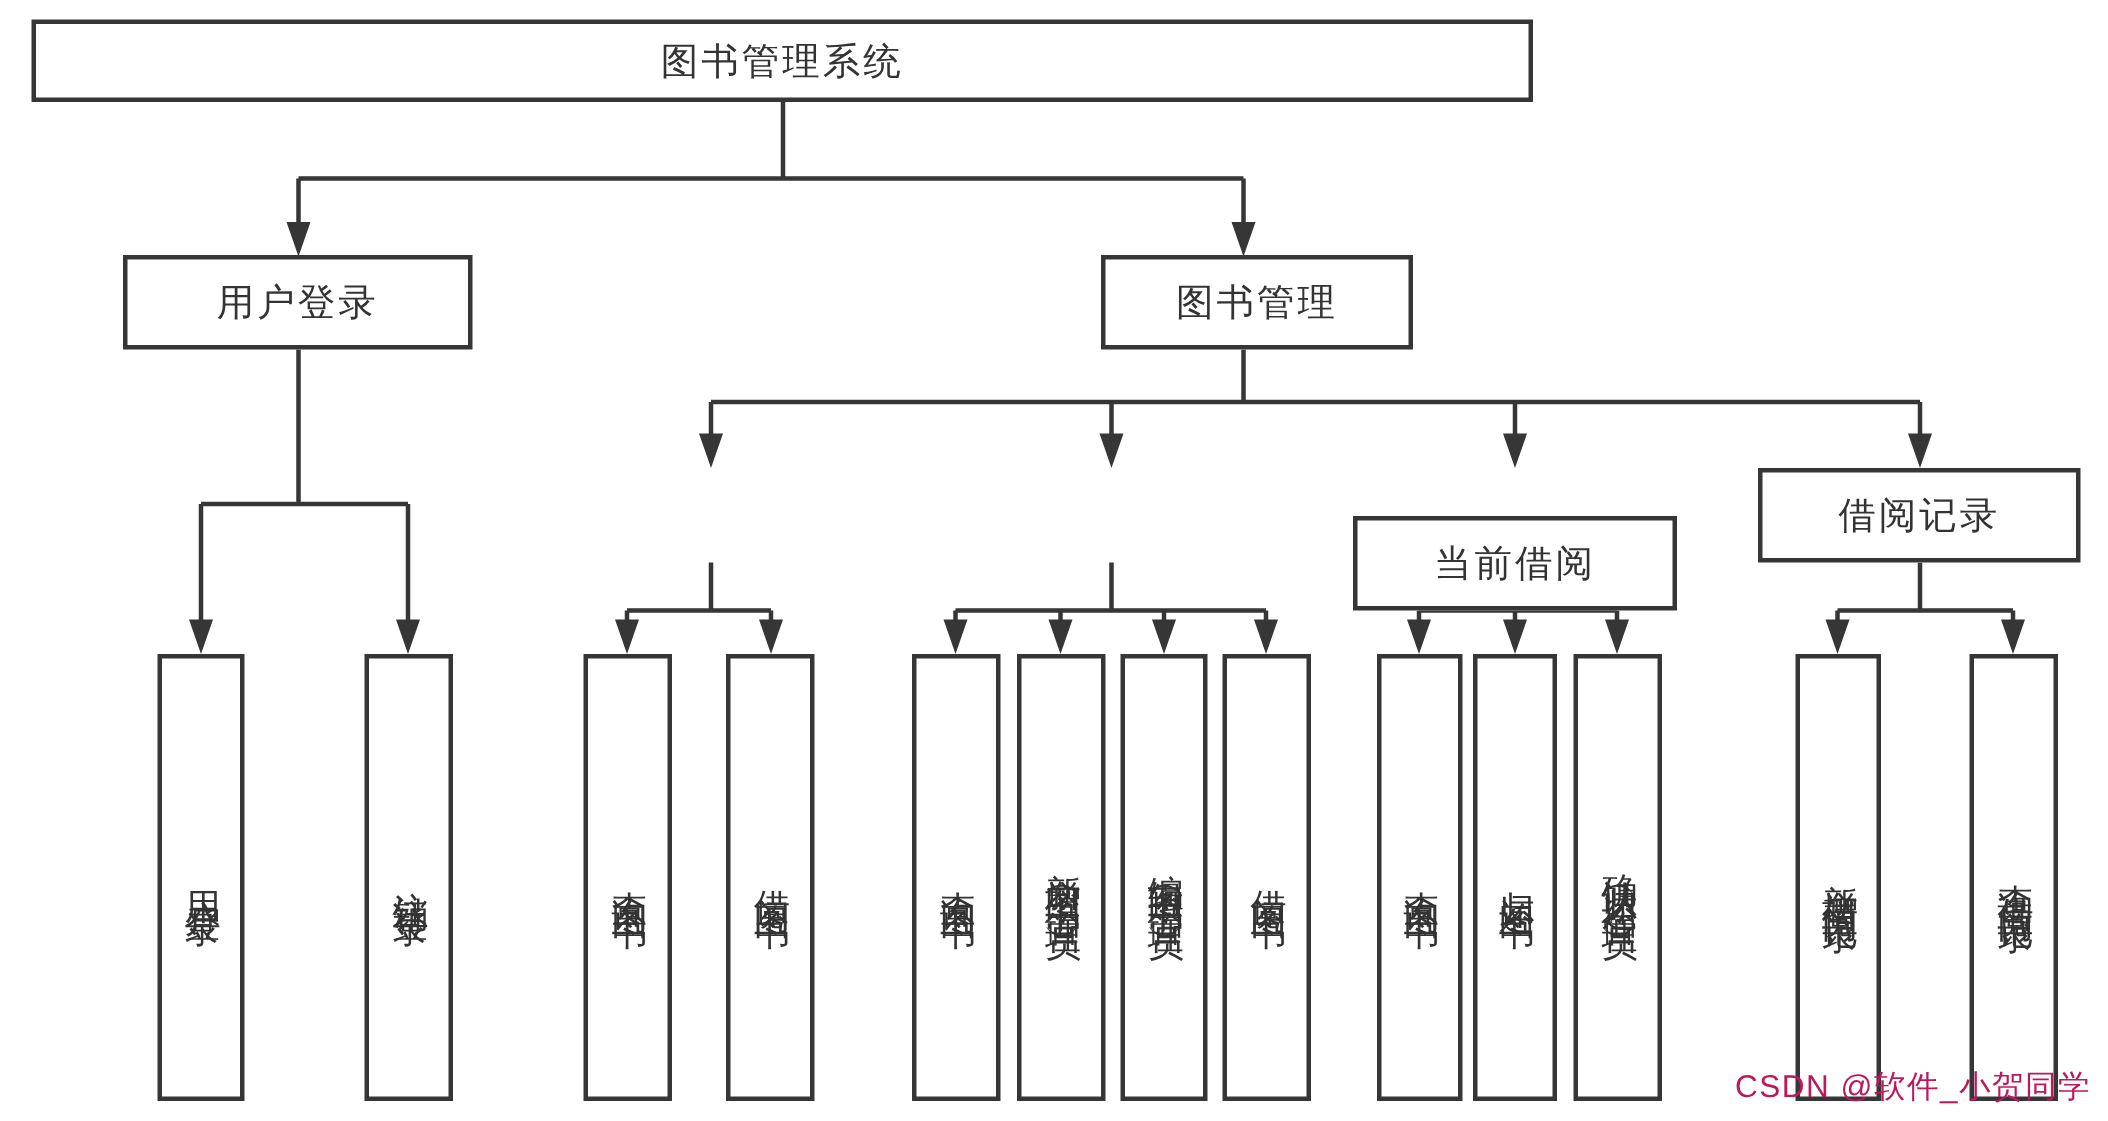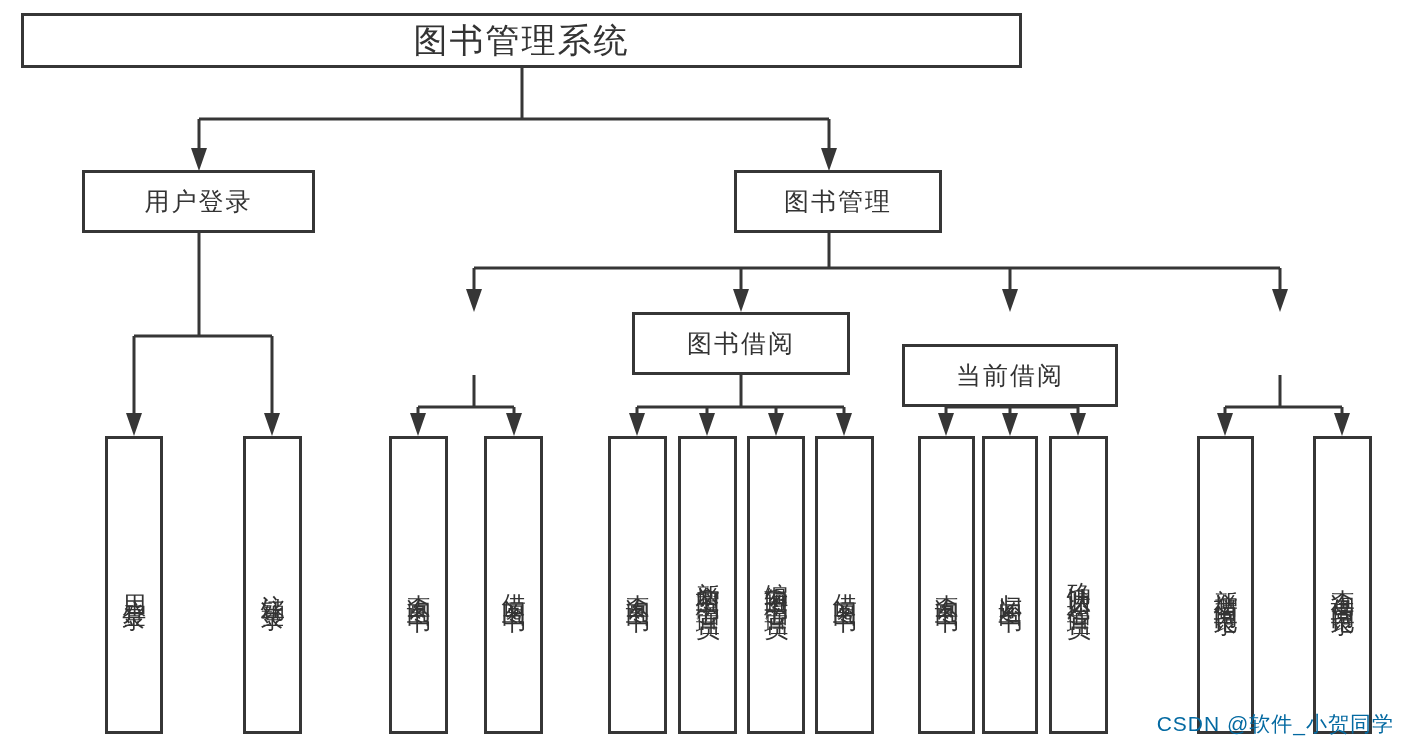--- a/index.html
+++ b/index.html
@@ -21,34 +21,34 @@
     box-sizing: border-box;
     border: 3px solid #363636;
     background: #ffffff;
     display: flex;
     align-items: center;
     justify-content: center;
     color: #333333;
     z-index: 1;
   }
   .node.h { font-size: 25px; letter-spacing: 2px; }
-  .node.root { font-size: 34px; font-family: Liberation Serif, serif; }
+  .node.root { font-size: 25px; font-family: Liberation Serif, serif; }
   .leaf span {
     writing-mode: vertical-rl;
     text-orientation: mixed;
     font-size: 24px;
     letter-spacing: 5px;
     line-height: 1.1;
     white-space: nowrap;
   }
   .watermark {
     position: absolute;
     right: 11px;
     bottom: 9px;
-    color: #0369a1;
+    color: #be185d;
     font-size: 21px;
     letter-spacing: 1px;
     z-index: 2;
   }
 </style>
 </head>
 <body>
 
 <div class="canvas">
 
@@ -117,25 +117,25 @@
     <span>图书管理系统</span>
   </div>
 
   <div class="node h" style="left:82px; top:170px; width:233px; height:63px;">
     <span>用户登录</span>
   </div>
   <div class="node h" style="left:734px; top:170px; width:208px; height:63px;">
     <span>图书管理</span>
   </div>
 
-  <div class="node h" style="left:632px; top:312px; width:218px; height:63px;">
-    <span>图书借阅</span>
-  </div>
   <div class="node h" style="left:902px; top:312px; width:216px; height:63px;margin-top:32px;">
     <span>当前借阅</span>
+  </div>
+  <div class="node h" style="left:1172px; top:312px; width:215px; height:63px;">
+    <span>借阅记录</span>
   </div>
 
   <div class="node leaf" style="left:105px; top:436px; width:58px; height:298px;">
     <span>用户登录</span>
   </div>
   <div class="node leaf" style="left:243px; top:436px; width:59px; height:298px;">
     <span>注销登录</span>
   </div>
 
   <div class="node leaf" style="left:389px; top:436px; width:59px; height:298px;">

